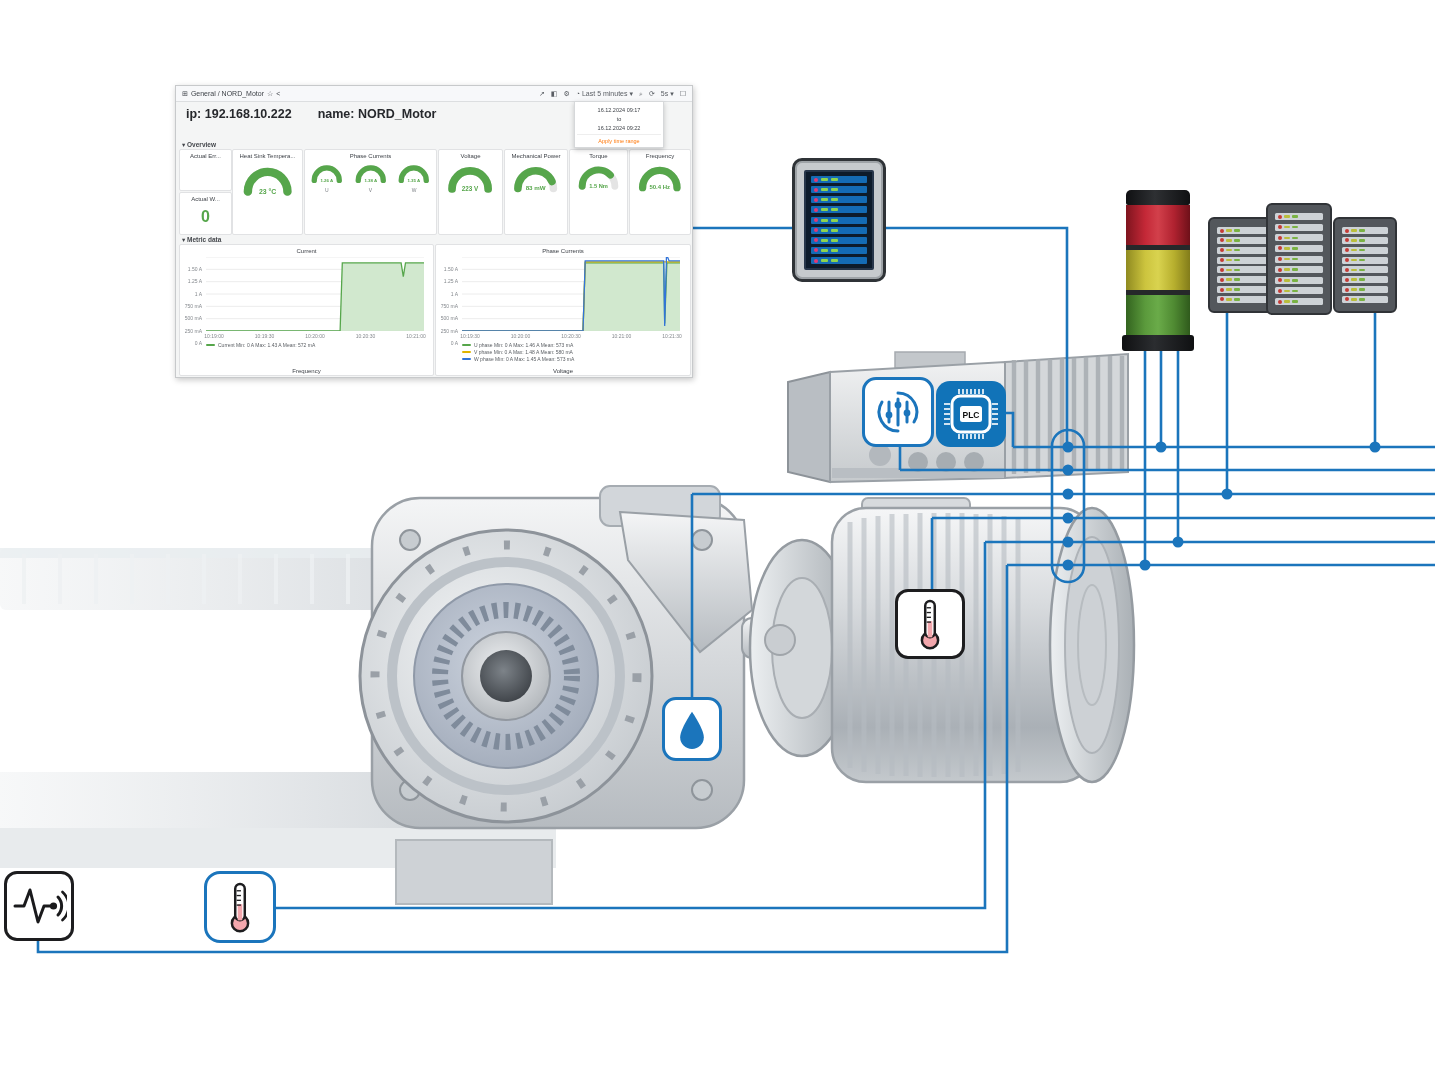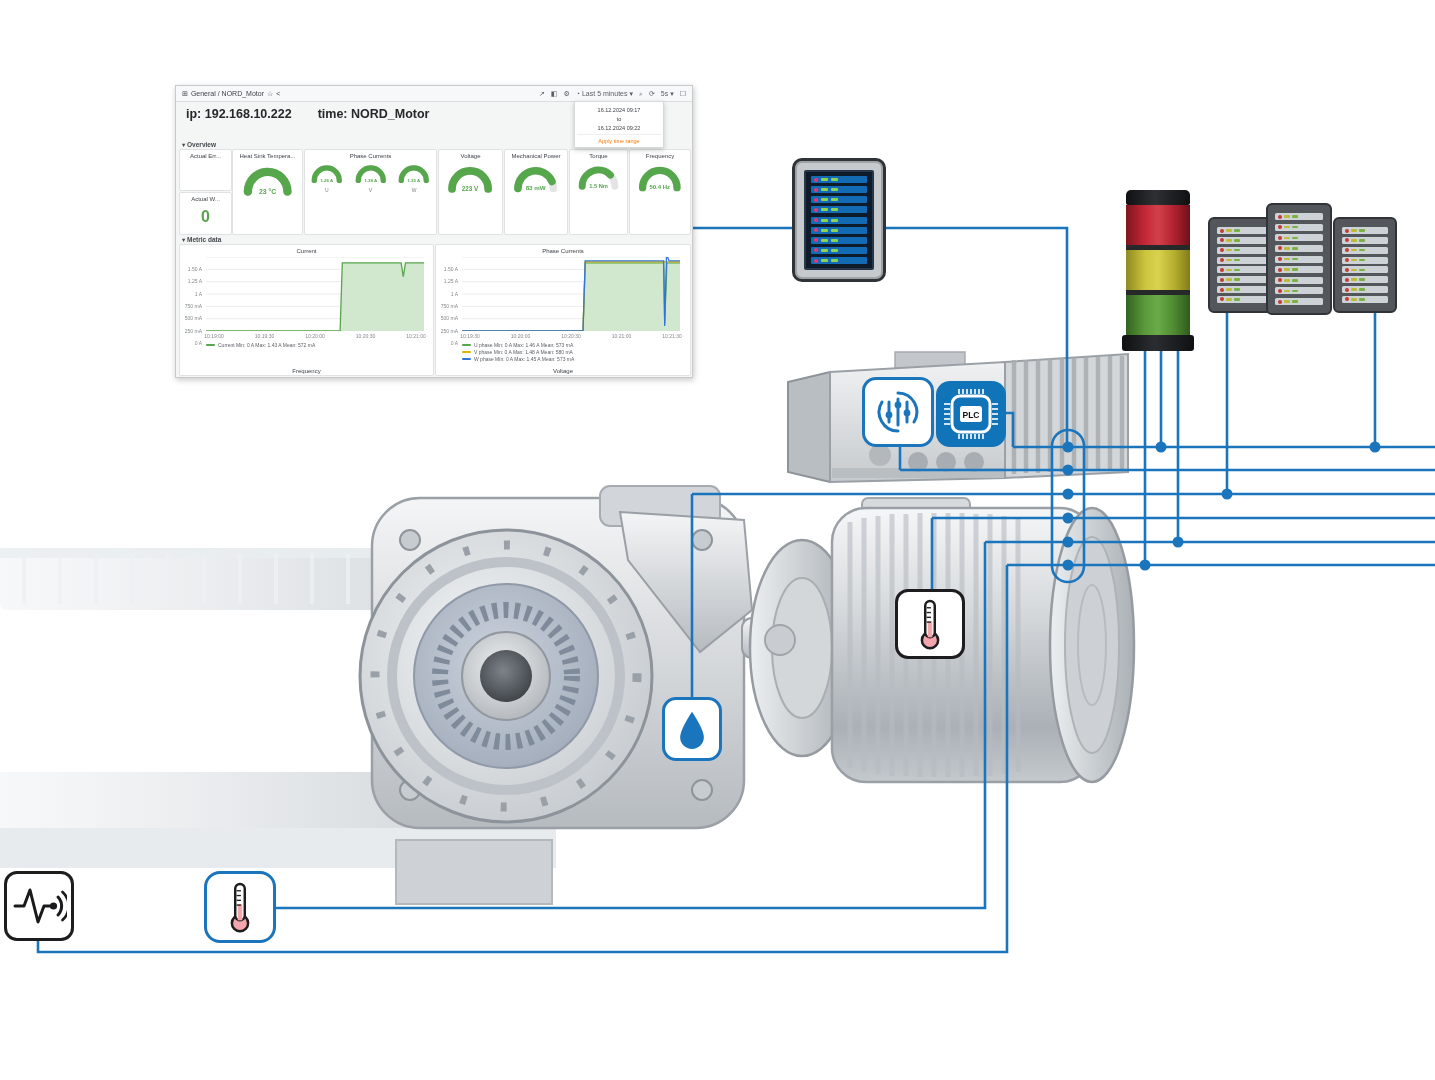--- a/index.html
+++ b/index.html
@@ -554,21 +554,21 @@
           <span>5s</span>
           <span>▾</span>
         </span>
         <span>☐</span>
       </span>
     </div>
 
     <div class="info-row">
       <span><span>ip:</span>
             <span>192.168.10.222</span></span>
-      <span><span>time:</span>
+      <span><span>name:</span>
             <span>NORD_Motor</span></span>
     </div>
 
     <div class="time-pop">
       <div class="tp-row">16.12.2024 09:17</div>
       <div class="tp-row">to</div>
       <div class="tp-row">16.12.2024 09:22</div>
       <div class="tp-apply">Apply time range</div>
     </div>
 

